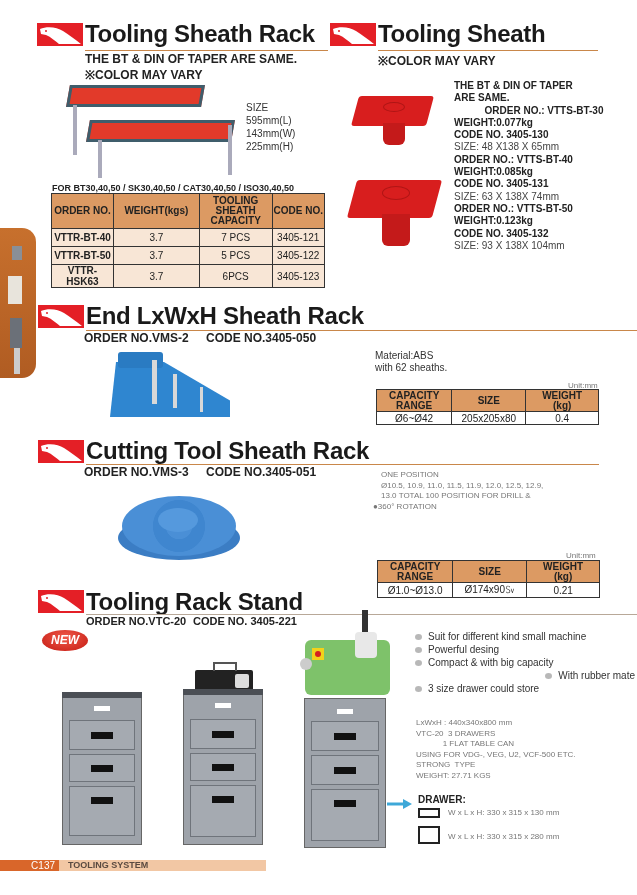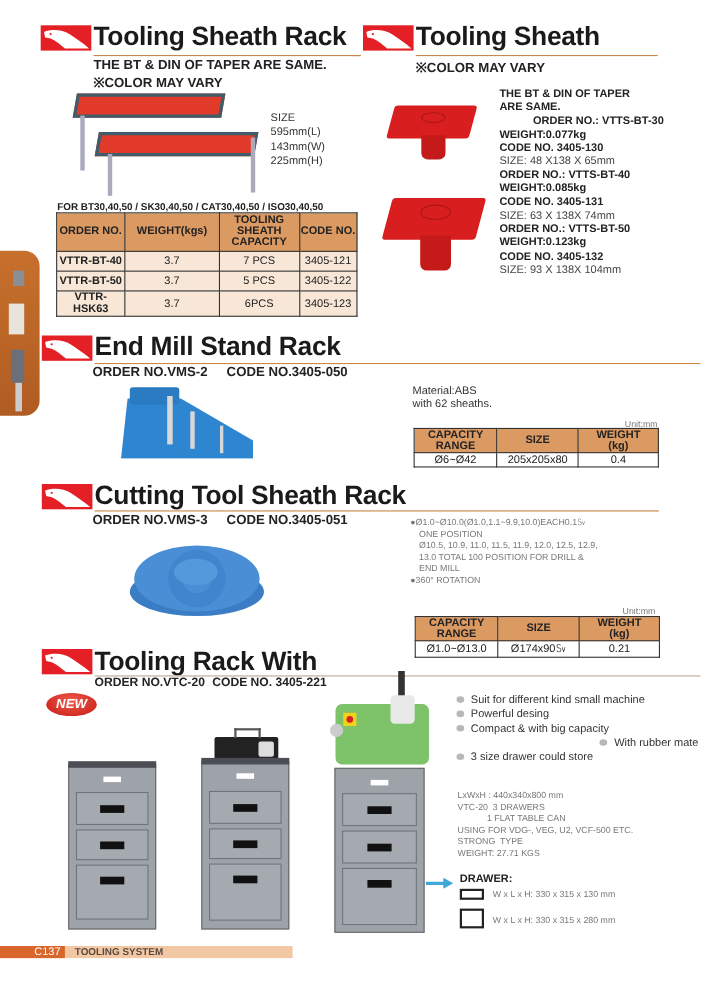--- a/index.html
+++ b/index.html
@@ -124,21 +124,21 @@
   <div class="abs" style="left:10px;top:90px;width:12px;height:30px;background:#6b7078"></div>
   <div class="abs" style="left:14px;top:120px;width:6px;height:26px;background:#ccc"></div>
 </div>
 
 <div class="logo" style="left:38px;top:305px">
   <svg viewBox="0 0 46 23">
       <path d="M3 6 C10 3,20 4,26 8 C32 12,38 16,44 21 L22 21 C18 18,14 14,9 12 L4 11 Z" fill="#fff"></path>
       <circle cx="9" cy="8" r="1" fill="#e41f26"></circle>
     </svg>
 </div>
-<div class="title" style="left:86px;top:302px;font-size:24px">End Mill Stand Rack</div>
+<div class="title" style="left:86px;top:302px;font-size:24px">End LxWxH Sheath Rack</div>
 <div class="rule" style="left:86px;top:330px;width:551px"></div>
 <div class="sub" style="left:84px;top:331px">ORDER NO.VMS-2</div>
 <div class="sub" style="left:206px;top:331px">CODE NO.3405-050</div>
 
 <div class="abs" style="left:110px;top:352px;width:130px;height:68px">
   <div class="abs" style="left:0;top:10px;width:120px;height:55px;background:#2f86d0;clip-path:polygon(5% 0,45% 0,100% 70%,100% 100%,0 100%)"></div>
   <div class="abs" style="left:8px;top:0;width:45px;height:16px;background:#2a7bc2;border-radius:3px"></div>
   <div class="abs" style="left:42px;top:8px;width:5px;height:44px;background:#d8d8d8"></div>
   <div class="abs" style="left:63px;top:22px;width:4px;height:34px;background:#d8d8d8"></div>
   <div class="abs" style="left:90px;top:35px;width:3px;height:25px;background:#d8d8d8"></div>
@@ -173,25 +173,23 @@
 <div class="sub" style="left:84px;top:465px">ORDER NO.VMS-3</div>
 <div class="sub" style="left:206px;top:465px">CODE NO.3405-051</div>
 
 <div class="abs" style="left:118px;top:488px;width:125px;height:82px">
   <div class="abs" style="left:0;top:28px;width:122px;height:44px;background:#3b7dc4;border-radius:50%"></div>
   <div class="abs" style="left:4px;top:8px;width:114px;height:60px;background:radial-gradient(circle,#4a8fd6 0,#4a8fd6 20%,#3f86cf 21%,#3f86cf 40%,#4a8fd6 41%);border-radius:50%"></div>
   <div class="abs" style="left:40px;top:20px;width:40px;height:24px;background:#5599dd;border-radius:50%"></div>
 </div>
 
 <div id="cutting-features" class="abs" style="left:373px;top:470px;width:230px">
-    <div style="white-space: nowrap; color: rgb(119, 119, 119); font-size: 8px; line-height: 10.5px; padding-left: 0px;">●Ø1.0~Ø10.0(Ø1.0,1.1~9.9,10.0)EACH0.1㏜</div>
     <div style="white-space: nowrap; color: rgb(119, 119, 119); font-size: 8px; line-height: 10.5px; padding-left: 8px;">ONE POSITION</div>
     <div style="white-space: nowrap; color: rgb(119, 119, 119); font-size: 8px; line-height: 10.5px; padding-left: 8px;">Ø10.5, 10.9, 11.0, 11.5, 11.9, 12.0, 12.5, 12.9,</div>
     <div style="white-space: nowrap; color: rgb(119, 119, 119); font-size: 8px; line-height: 10.5px; padding-left: 8px;">13.0 TOTAL 100 POSITION FOR DRILL &amp;</div>
-    <div style="white-space: nowrap; color: rgb(119, 119, 119); font-size: 8px; line-height: 10.5px; padding-left: 8px;">END MILL</div>
     <div style="white-space: nowrap; color: rgb(119, 119, 119); font-size: 8px; line-height: 10.5px; padding-left: 0px;">●360° ROTATION</div>
   </div>
 <div class="unit" style="left:566px;top:551px">Unit:mm</div>
 <table style="left:377px;top:560px;width:223px">
   <tbody>
       <tr style="height:22px">
     <th style="width:74px;padding:0 12px">CAPACITY RANGE</th>
     <th style="width:76px">SIZE</th>
     <th style="width:73px;padding:0 14px">WEIGHT (kg)</th>
   </tr>
@@ -202,21 +200,21 @@
   </tr>
 </tbody>
   </table>
 
 <div class="logo" style="left:38px;top:590px">
   <svg viewBox="0 0 46 23">
       <path d="M3 6 C10 3,20 4,26 8 C32 12,38 16,44 21 L22 21 C18 18,14 14,9 12 L4 11 Z" fill="#fff"></path>
       <circle cx="9" cy="8" r="1" fill="#e41f26"></circle>
     </svg>
 </div>
-<div class="title" style="left:86px;top:588px;font-size:24px">Tooling Rack With</div>
+<div class="title" style="left:86px;top:588px;font-size:24px">Tooling Rack Stand</div>
 <div class="rule" style="left:86px;top:614px;width:551px;background:#b8a898"></div>
 <div class="sub" style="left:86px;top:615px;font-size:11px">ORDER NO.VTC-20</div>
 <div class="sub" style="left:193px;top:615px;font-size:11px">CODE NO. 3405-221</div>
 <div class="abs" style="left:42px;top:630px;width:46px;height:21px;border-radius:50%;background:radial-gradient(ellipse at 50% 35%,#f05a4a,#c41a12);color:#fff;font-weight:bold;font-size:12px;text-align:center;line-height:21px;font-style:italic">
   <span>NEW</span>
 </div>
 
 <div class="cab" style="left:62px;top:695px;width:80px;height:150px">
   <div class="top"></div>
     <div class="lbl"></div>

